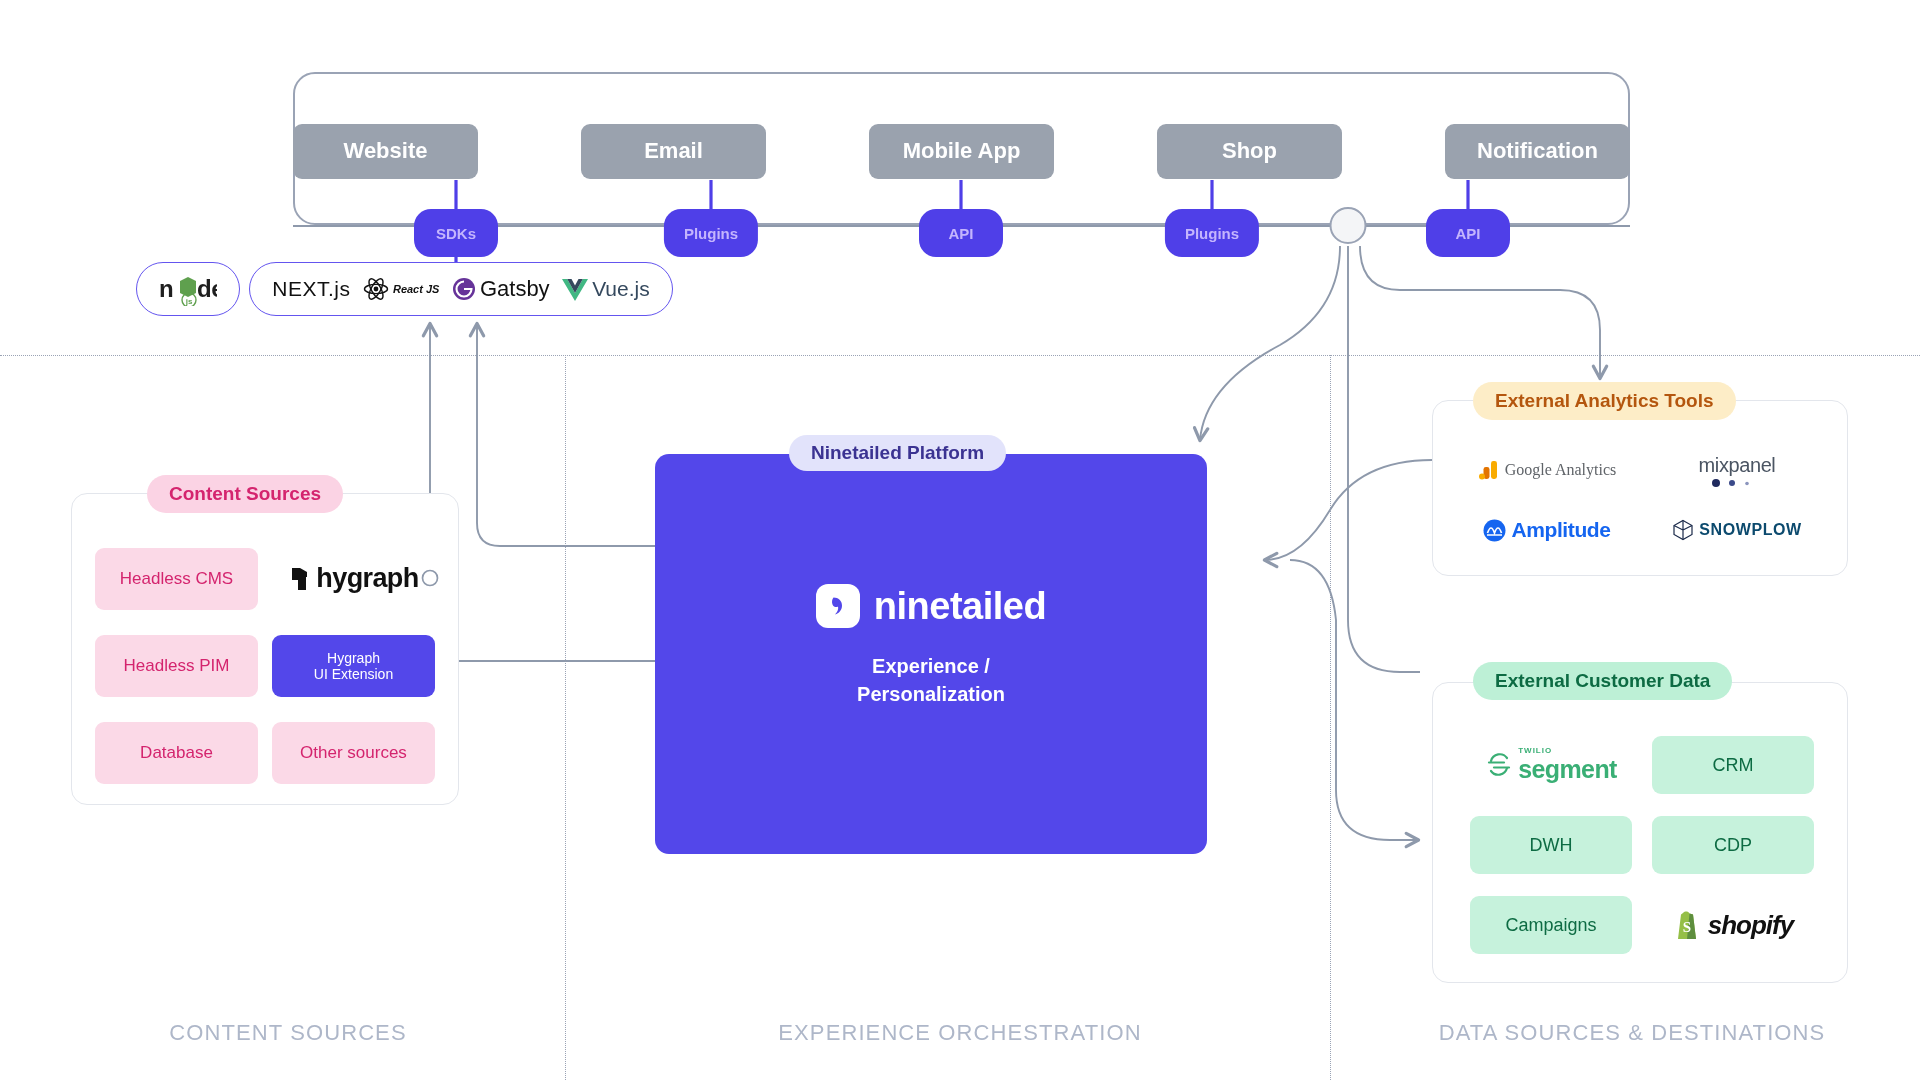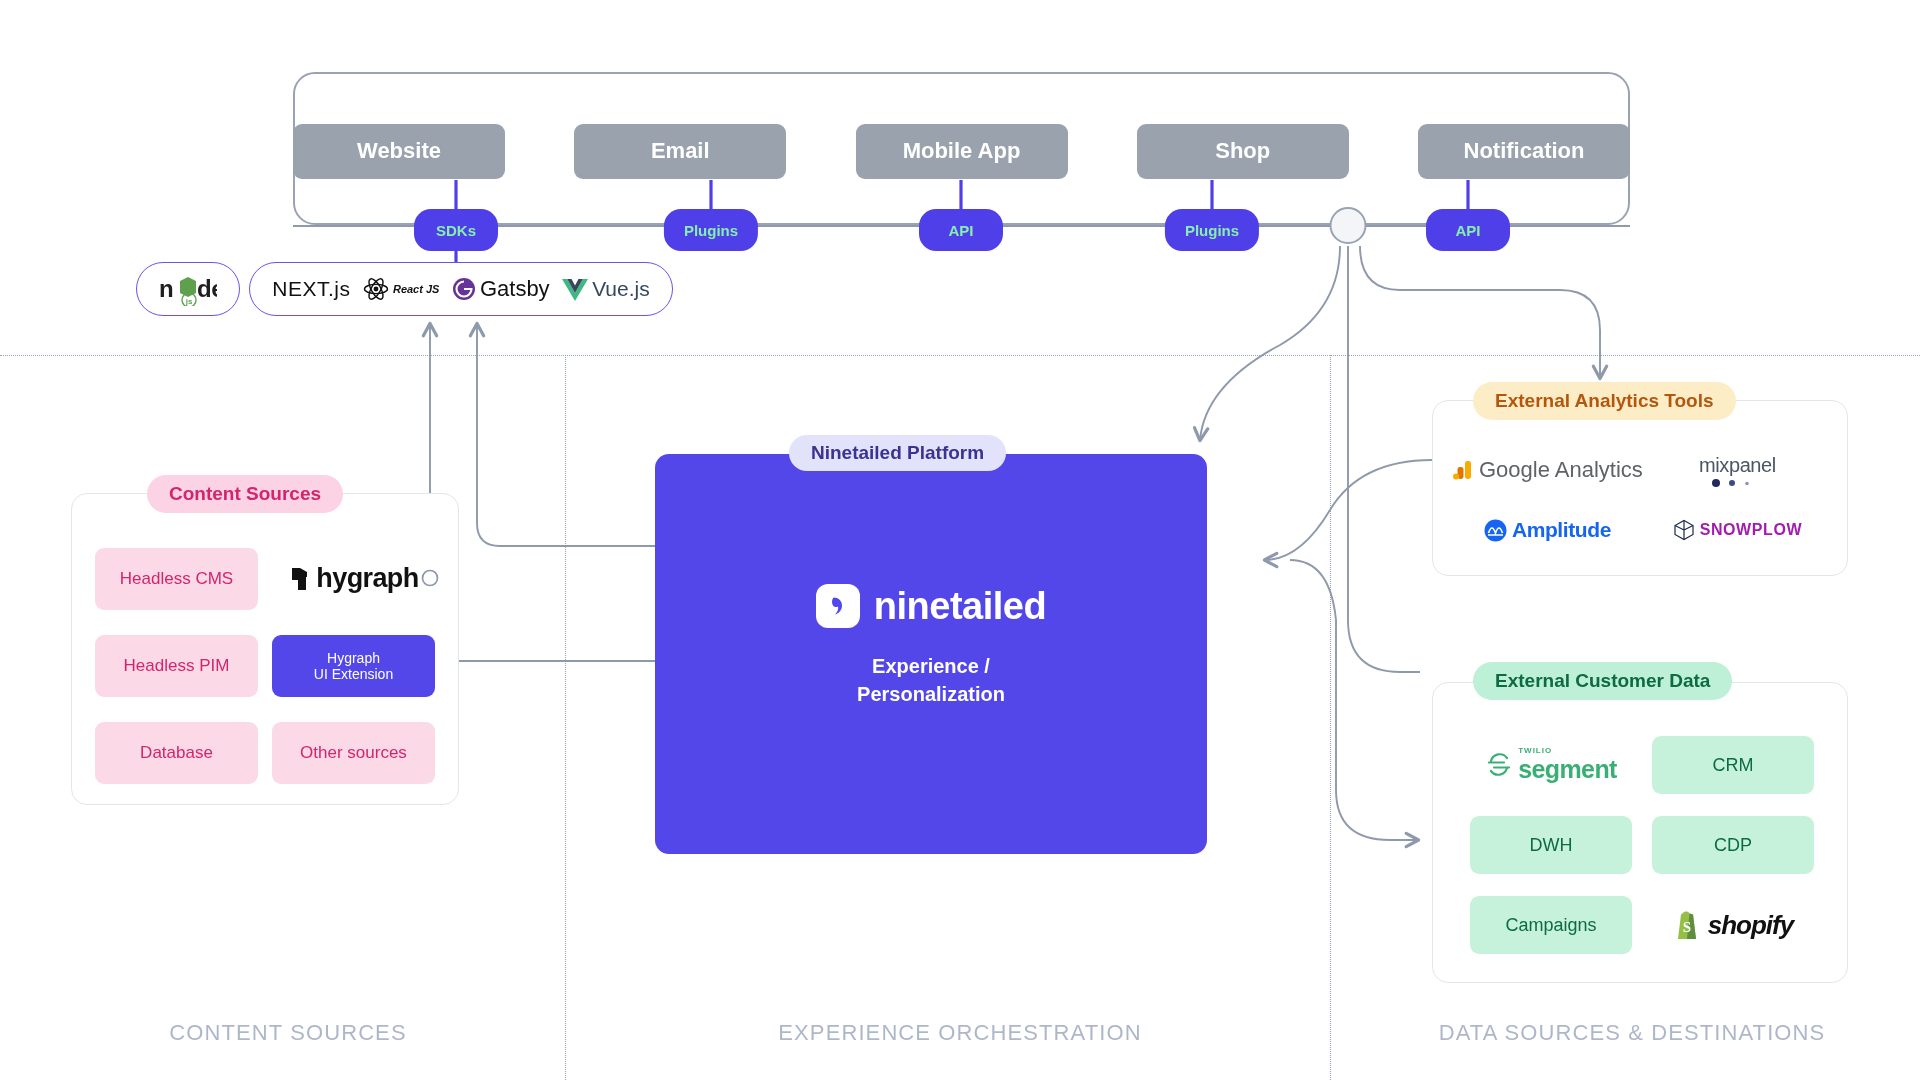--- a/index.html
+++ b/index.html
@@ -35,31 +35,31 @@
     position: absolute; left: 698px; top: 46px; width: 524px; height: 41px;
     background: #e9ebef; border-radius: 21px;
     display: flex; align-items: center; justify-content: center;
     font-size: 20px; font-weight: bold; letter-spacing: .3px; color: #49536b;
   }
   .touchpoints {
     position: absolute; left: 293px; top: 122px; width: 1337px; height: 58px;
     display: flex; justify-content: space-between; align-items: center;
   }
   .touchpoint {
-    width: 212px; height: 55px; background: #9aa2ae; border-radius: 9px;
+    width: 185px; height: 55px; background: #9aa2ae; border-radius: 9px;
     display: flex; align-items: center; justify-content: center;
     color: #ffffff; font-size: 22px; font-weight: 600;
   }
   .connectors {
     position: absolute; left: 293px; top: 209px; width: 1337px; height: 36px;
   }
   .conn-pill {
-    position: absolute; height: 42px; background: #4f3fe8; border-radius: 17px;
-    display: flex; align-items: center; justify-content: center;
-    color: #86efac; font-size: 15px; font-weight: bold; padding: 0 20px;
+    position: absolute; height: 48px; background: #4f3fe8; border-radius: 17px;
+    display: flex; align-items: center; justify-content: center;
+    color: #c4b5fd; font-size: 15px; font-weight: bold; padding: 0 20px;
     min-width: 84px; transform: translateX(-50%);
   }
   .hub-circle {
     position: absolute; left: 1348px; top: 207px; width: 37px; height: 37px;
     background: #f4f5f7; border: 2.2px solid #9aa3b5; border-radius: 50%;
     transform: translateX(-50%);
   }
 
   
   .node-pill {
@@ -163,24 +163,24 @@
     transform: translateX(-50%);
   }
 
   
   .lg { display: inline-flex; align-items: center; gap: 5px; white-space: nowrap; }
   .lg-next { font-size: 21px; color: #111; font-weight: 300; letter-spacing: .5px; }
   .lg-react { font-size: 11px; color: #111; font-weight: bold; font-style: italic; }
   .lg-gatsby { font-size: 22px; color: #111; font-weight: 500; }
   .lg-vue { font-size: 21px; color: #35495e; }
   .lg-hygraph { font-size: 27px; color: #111; font-weight: bold; letter-spacing: -.6px; }
-  .lg-ga { font-size: 22px; color: #5f6368; }
+  .lg-ga { font-size: 16px; color: #5f6368; font-family: Liberation Serif, serif; }
   .lg-mix { font-size: 20px; color: #4b5563; letter-spacing: -.4px; }
   .lg-amp { font-size: 21px; color: #1565f0; font-weight: bold; letter-spacing: -.4px; }
-  .lg-snow { font-size: 16px; color: #a21caf; font-weight: bold; letter-spacing: .6px; }
+  .lg-snow { font-size: 16px; color: #0c4a6e; font-weight: bold; letter-spacing: .6px; }
   .lg-seg { font-size: 25px; color: #3aaf75; font-weight: bold; letter-spacing: -.6px; }
   .lg-seg-sup { font-size: 8px; color: #3aaf75; font-weight: bold; letter-spacing: 1px; display:block; line-height:1;}
   .lg-shop { font-size: 26px; color: #111; font-weight: bold; font-style: italic; letter-spacing: -1px; }
 </style>
 </head>
 <body>
 
 <div id="stage">
 
   <div class="divider-h"></div>

